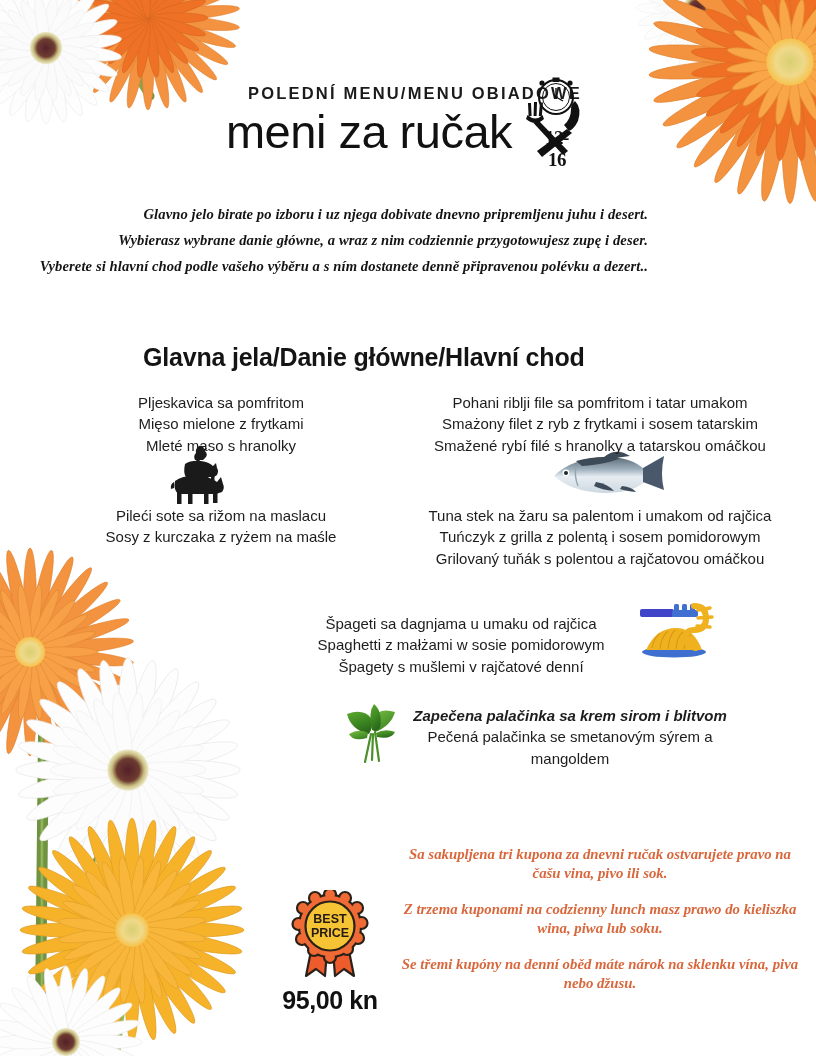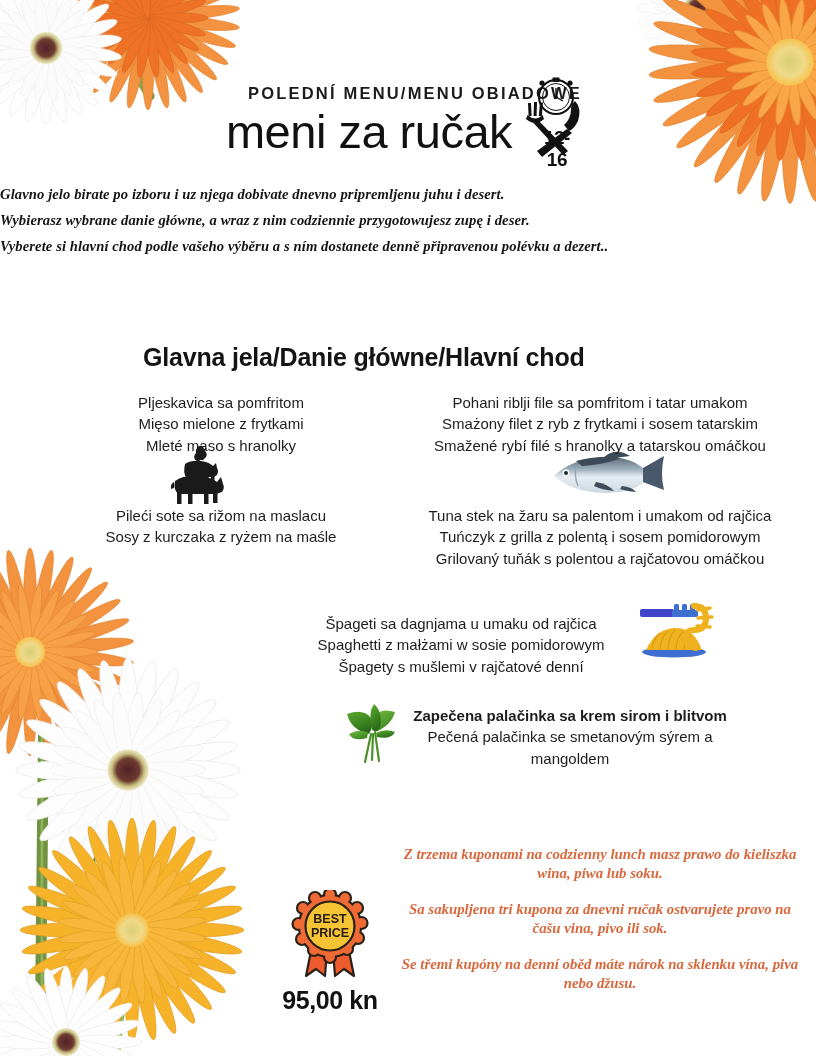--- a/index.html
+++ b/index.html
@@ -61,39 +61,40 @@
     line-height: 1.05;
     margin: 0;
     color: #111111;
   }
   .logo-mark {
     position: relative;
     width: 72px;
     height: 96px;
     margin-top: -32px;
     margin-left: 2px;
+    font-family: Liberation Serif, serif;
   }
   .logo-hours {
     position: absolute;
     bottom: 0px;
     left: 50%;
     transform: translateX(-42%);
     font-size: 19px;
     font-weight: bold;
     letter-spacing: -0.5px;
     color: #111;
   }
 
   
   .intro {
     position: absolute;
-    top: 186px;
+    top: 206px;
     left: 0;
     width: 648px;
-    text-align: left;
+    text-align: right;
     z-index: 3;
   }
   .intro p {
     margin: 0 0 9px 0;
     font-family: "Liberation Serif", serif;
     font-weight: bold;
     font-style: italic;
     font-size: 14.6px;
     color: #141414;
     letter-spacing: 0.1px;
@@ -115,21 +116,21 @@
   .dish {
     position: absolute;
     z-index: 3;
     text-align: center;
     font-size: 15px;
     line-height: 1.42;
     color: #1d1d1d;
   }
   .dish .ln { display: block; white-space: nowrap; }
   .dish .ln.wrap { white-space: normal; }
-  .dish .ln.it { font-weight: 600; }
+  .dish .ln.it { font-style: italic; font-weight: 600; }
 
   #dish-burger  { top: 392px; left: 88px;  width: 266px; }
   #dish-chicken { top: 505px; left: 78px;  width: 286px; }
   #dish-fish    { top: 392px; left: 404px; width: 392px; }
   #dish-tuna    { top: 505px; left: 404px; width: 392px; }
   #dish-pasta   { top: 613px; left: 296px; width: 330px; }
   #dish-pancake { top: 705px; left: 404px; width: 332px; }
 
   
   .icon-box { position: absolute; z-index: 2; }
@@ -866,22 +867,22 @@
     <span class="ln">Spaghetti z małżami w sosie pomidorowym</span>
     <span class="ln">Špagety s mušlemi v rajčatové denní</span>
   </div>
 
   <div class="dish" id="dish-pancake">
     <span class="ln it">Zapečena palačinka sa krem sirom i blitvom</span>
     <span class="ln wrap">Pečená palačinka se smetanovým sýrem a mangoldem</span>
   </div>
 
   <div class="promo">
+    <p>Sa sakupljena tri kupona za dnevni ručak ostvarujete pravo na čašu vina, pivo ili sok.</p>
     <p>Z trzema kuponami na codzienny lunch masz prawo do kieliszka wina, piwa lub soku.</p>
-    <p>Sa sakupljena tri kupona za dnevni ručak ostvarujete pravo na čašu vina, pivo ili sok.</p>
     <p>Se třemi kupóny na denní oběd máte nárok na sklenku vína, piva nebo džusu.</p>
   </div>
 
   <div class="price-block">
     <svg class="badge-svg" width="96" height="92" viewBox="0 0 96 92" aria-hidden="true">
 
       <path d="M30 56 L24 86 L34 79 L43 86 L45 60 Z" fill="#ee5b2c" stroke="#2a2118" stroke-width="2.2" stroke-linejoin="round"></path>
       <path d="M66 56 L72 86 L62 79 L53 86 L51 60 Z" fill="#ee5b2c" stroke="#2a2118" stroke-width="2.2" stroke-linejoin="round"></path>
 
       <g>

